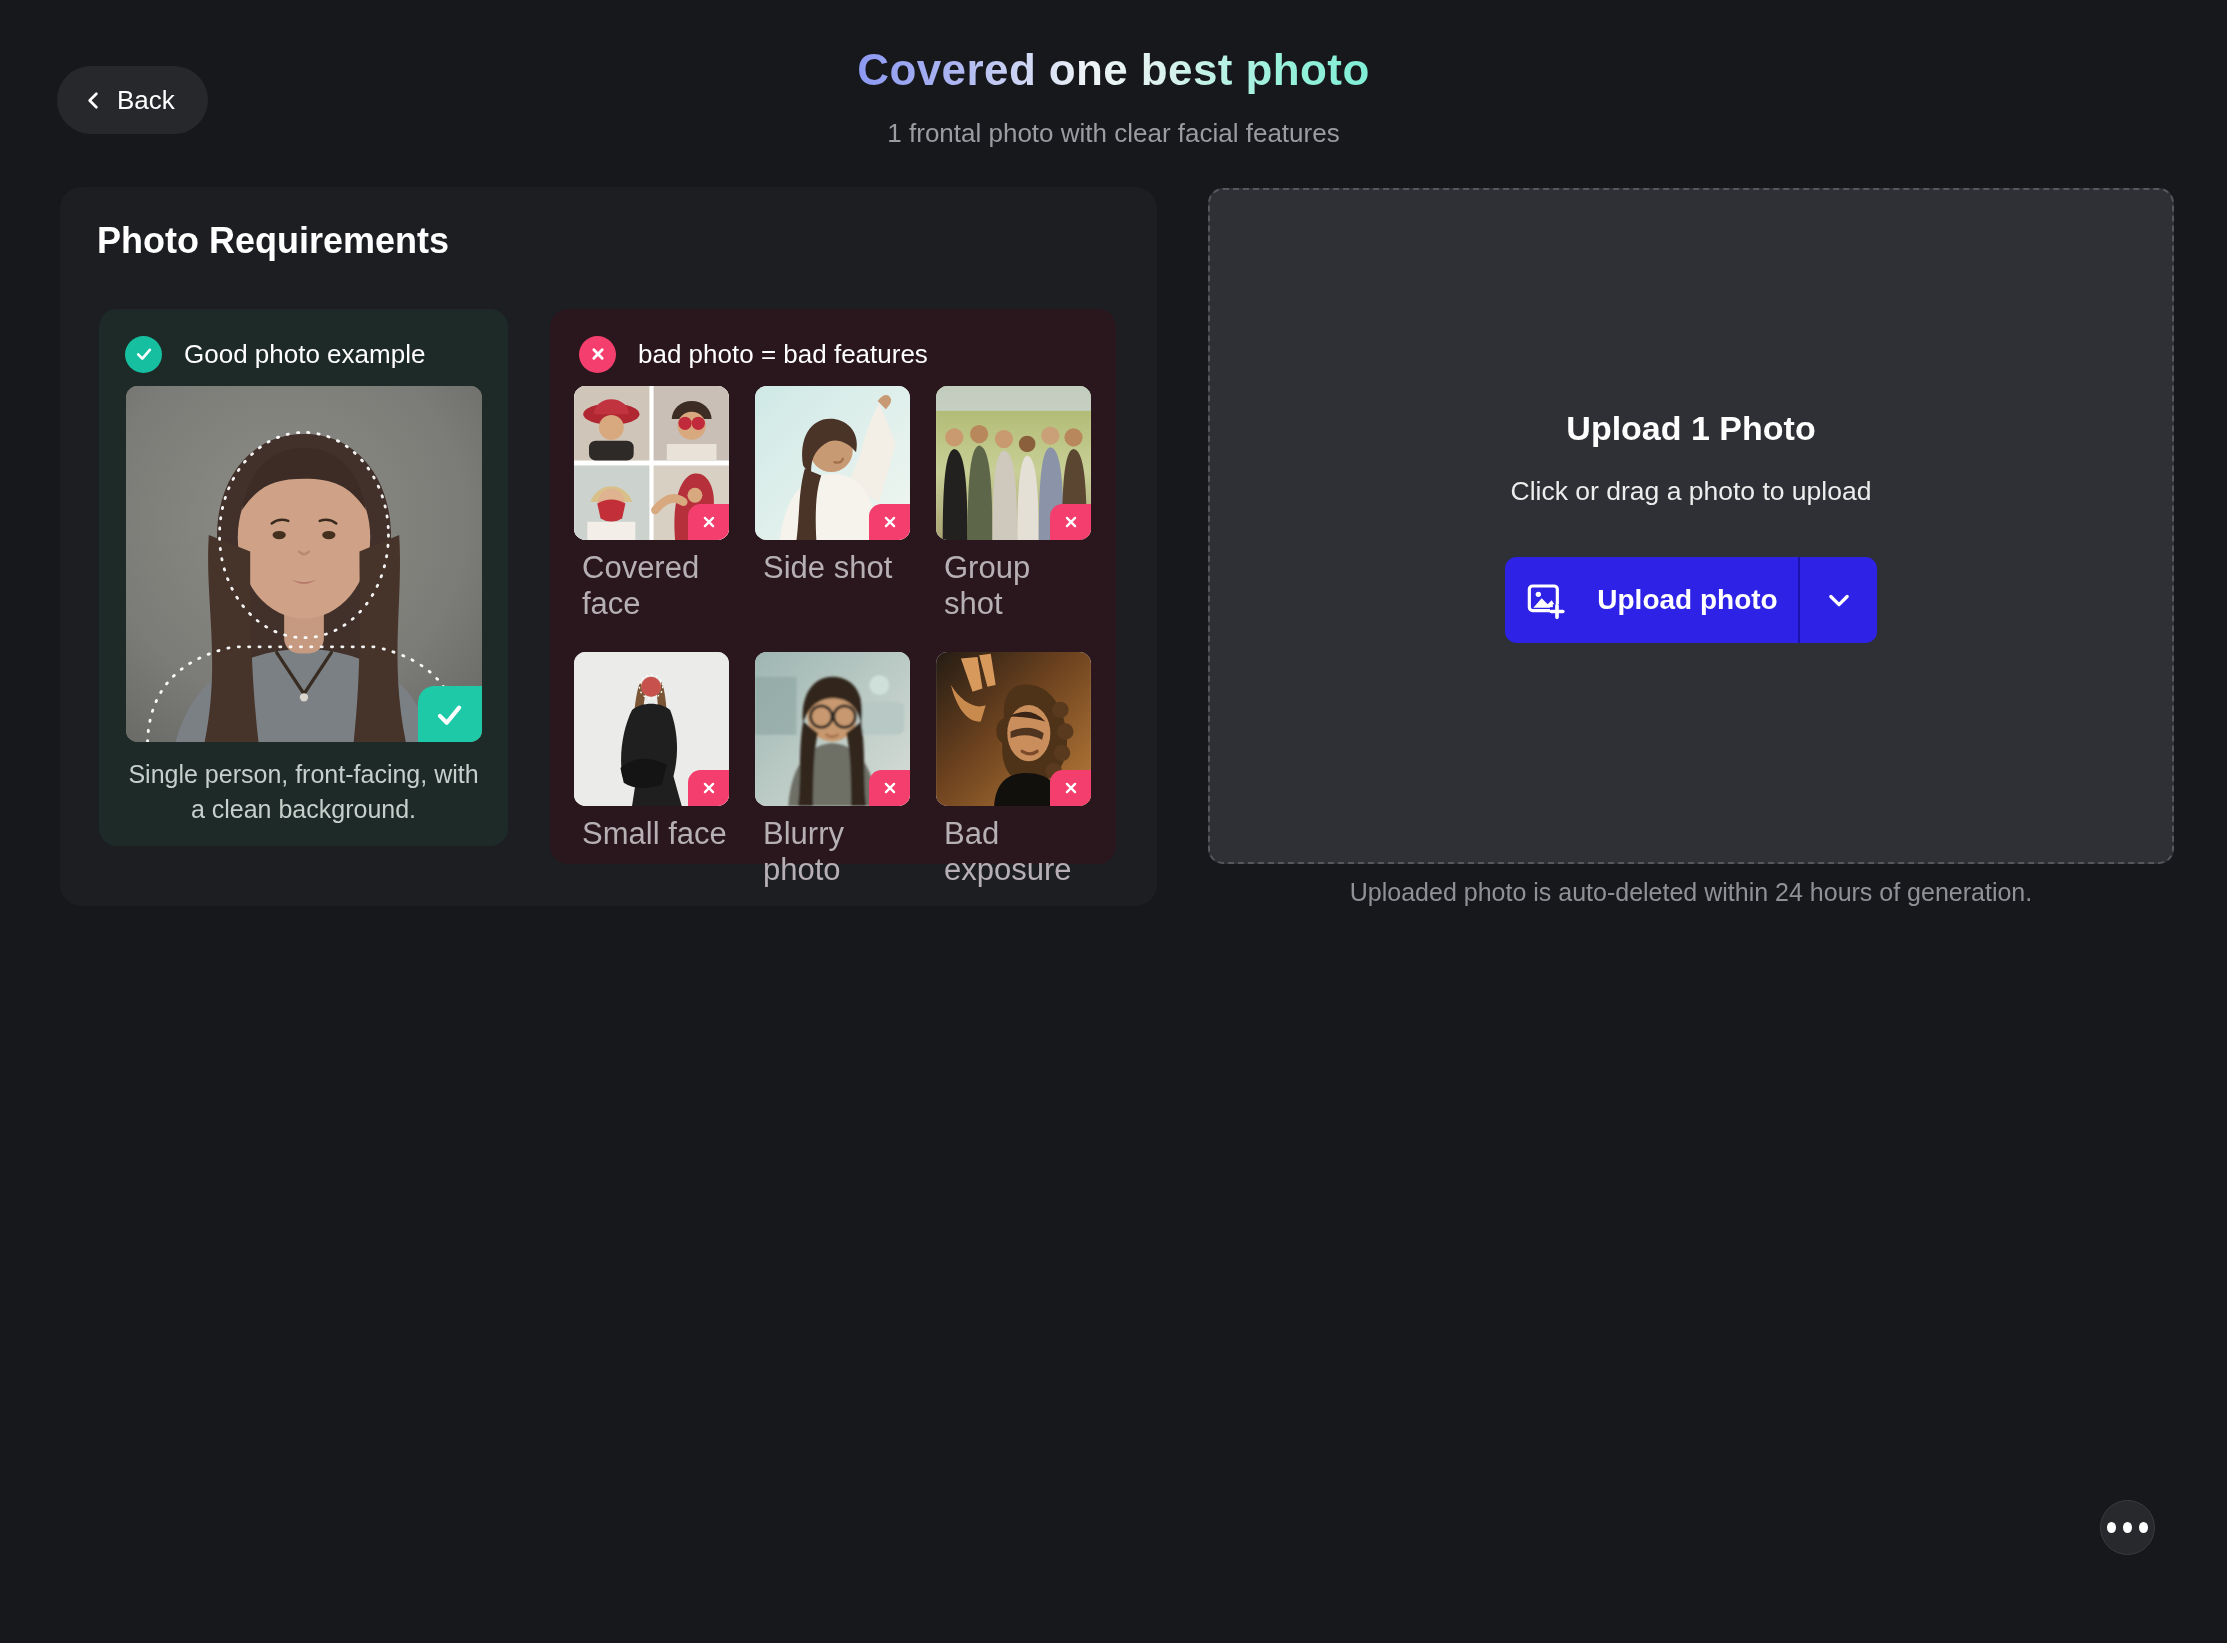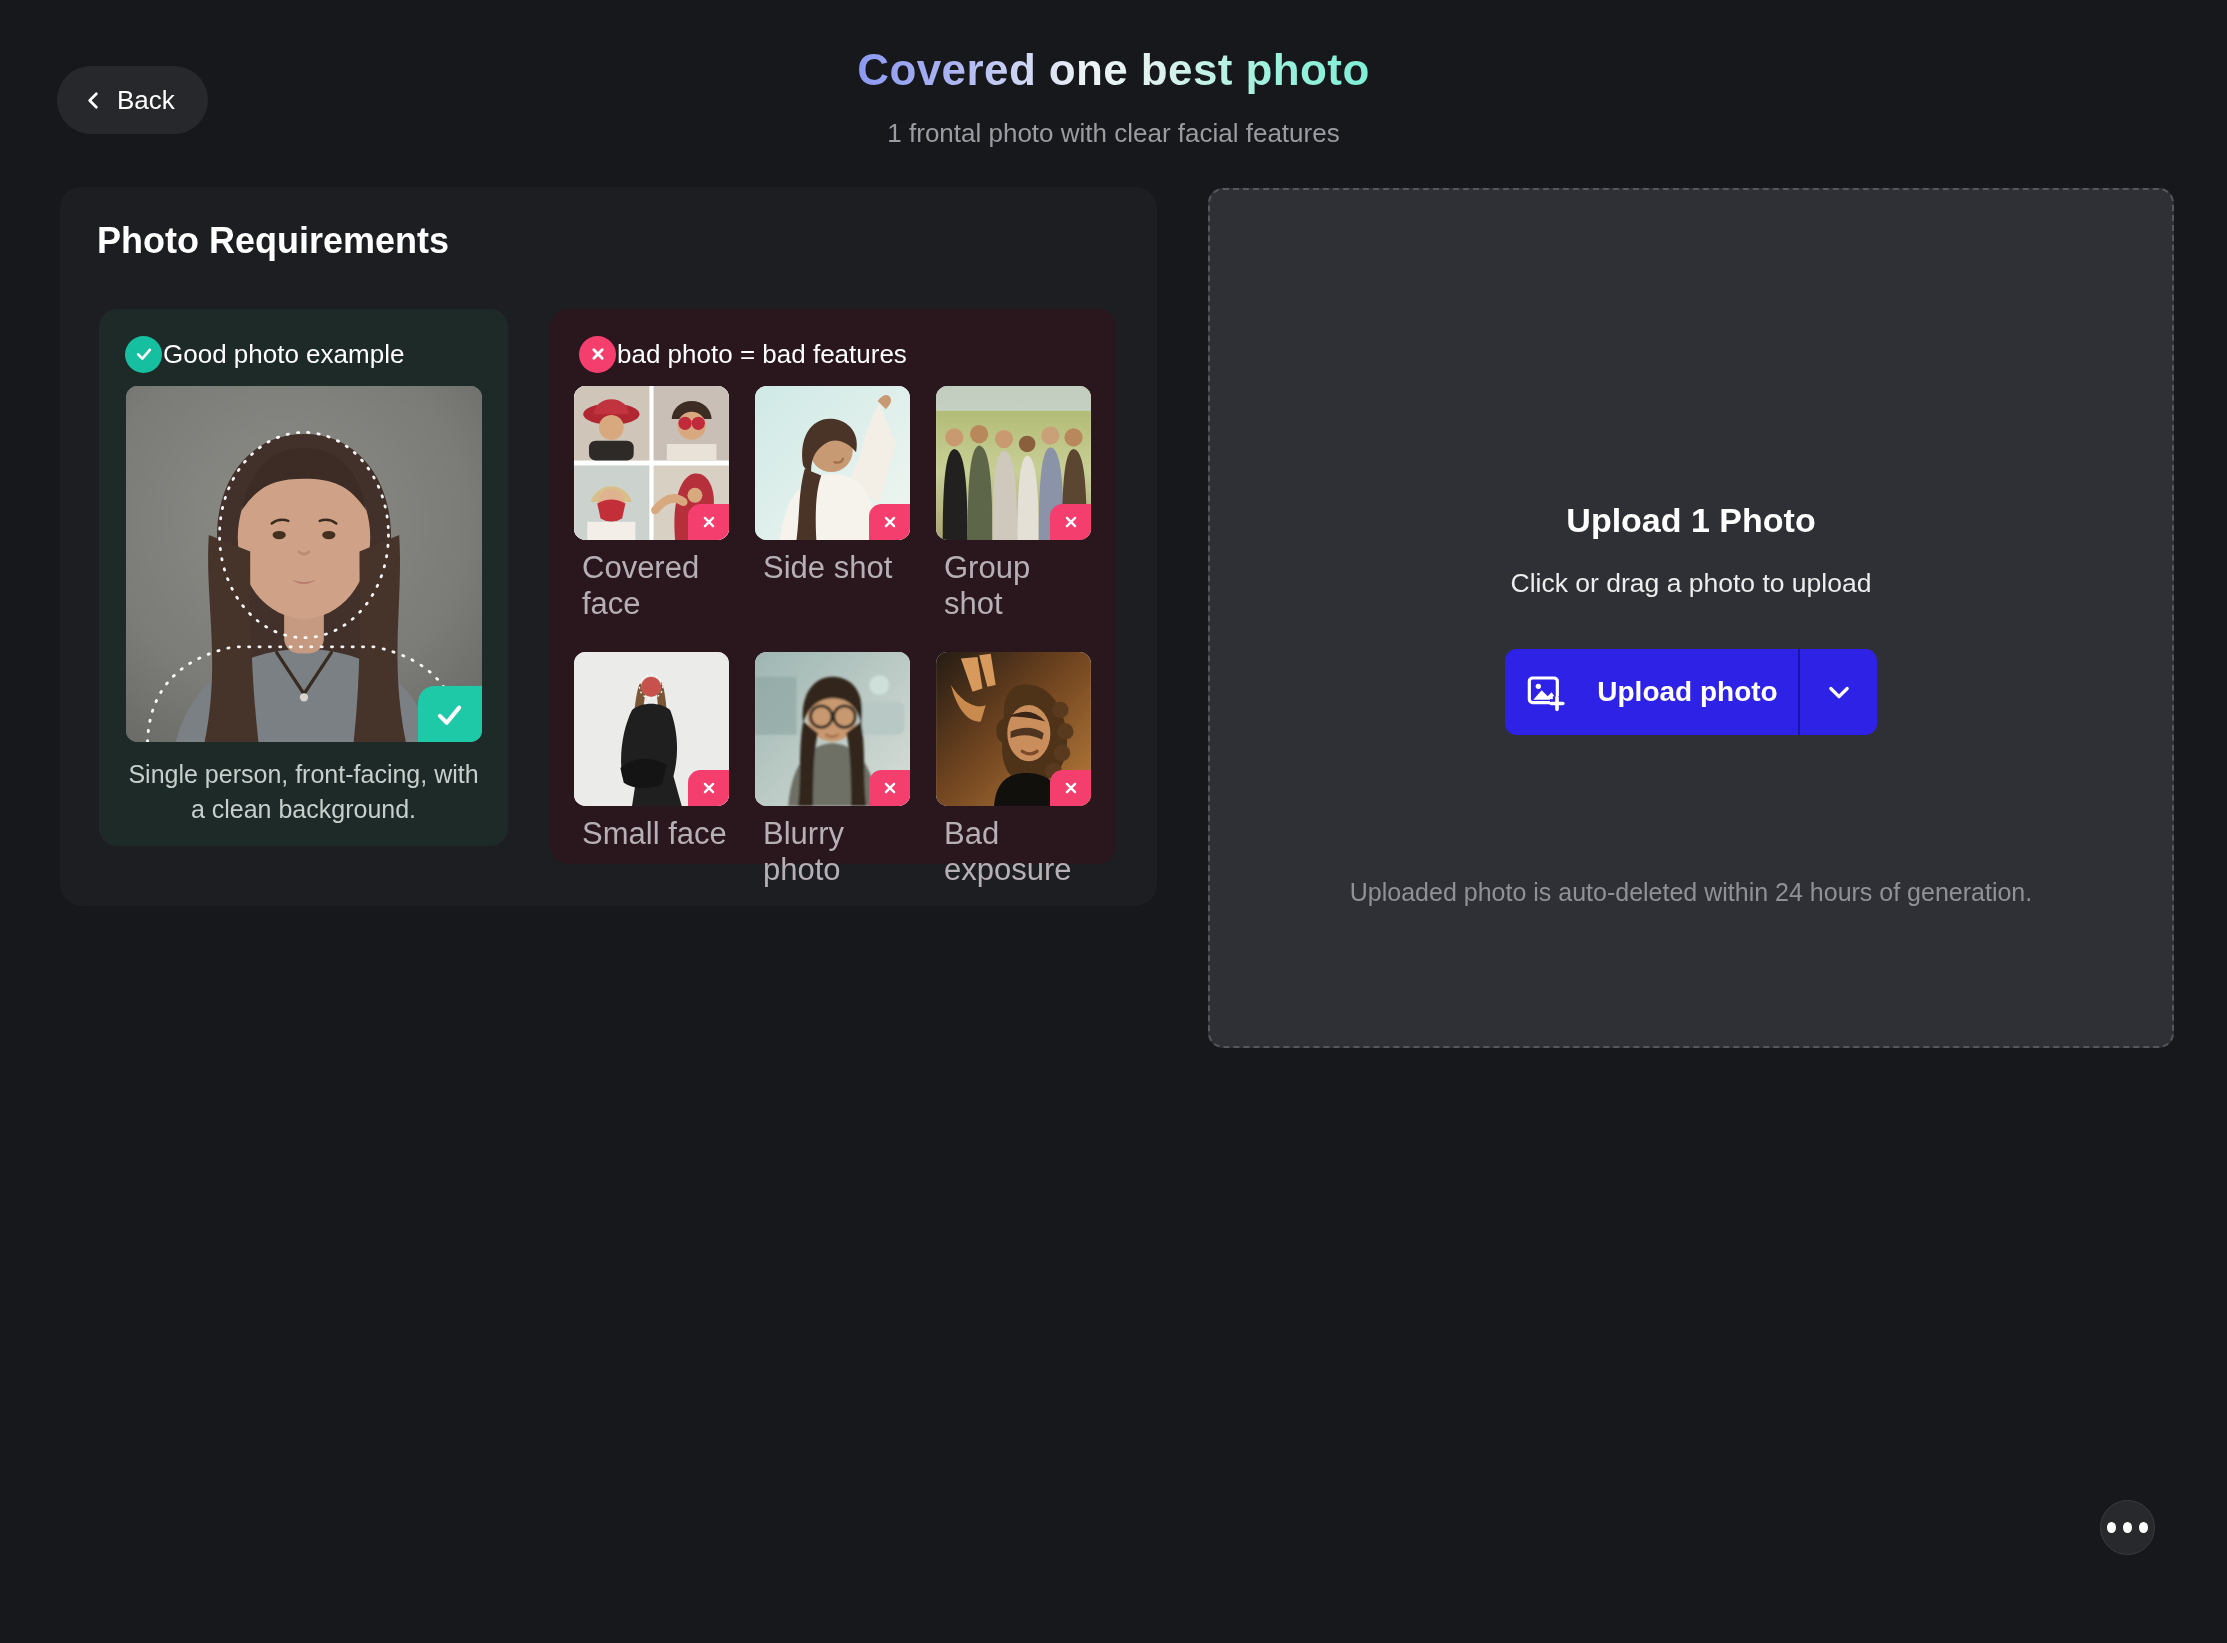--- a/index.html
+++ b/index.html
@@ -16,21 +16,21 @@
     background:linear-gradient(90deg,#8c99f2 0%,#aab3f1 18%,#eef4f6 45%,#dff2ee 58%,#9af1dc 82%,#7feed5 100%);
     -webkit-background-clip:text;background-clip:text;color:transparent;}
   .subtitle{position:absolute;top:118px;left:0;width:100%;text-align:center;font-size:26px;color:#9b9ca2;}
 
   
   .req-panel{position:absolute;left:60px;top:187px;width:1097px;height:719px;border-radius:21.5px;background:#1d1e22;}
   .req-heading{position:absolute;left:37px;top:33px;margin:0;font-size:36px;font-weight:700;color:#fff;}
 
   .good-card{position:absolute;left:39px;top:122px;width:409px;height:537px;border-radius:18px;background:#1d2a27;}
   .bad-card{position:absolute;left:490px;top:122px;width:566px;height:555px;border-radius:18px;background:#2a171e;}
-  .card-head{position:absolute;left:26px;top:26.5px;display:flex;align-items:center;gap:1px;}
+  .card-head{position:absolute;left:26px;top:26.5px;display:flex;align-items:center;gap:22px;}
   .bad-card .card-head{left:29px;}
   .circ{width:37px;height:37px;border-radius:50%;display:flex;align-items:center;justify-content:center;flex:0 0 auto;}
   .circ.teal{background:#15bfa0;}
   .circ.pink{background:#f43f6e;}
   .circ svg{width:20px;height:20px;}
   .card-head .lbl{font-size:26px;font-weight:500;color:#fff;}
 
   .good-photo{position:absolute;left:26.5px;top:77px;width:356px;height:356px;border-radius:11.6px;overflow:hidden;background:#7c7c78;}
   .good-photo svg{display:block;width:100%;height:100%;}
   .check-badge{position:absolute;right:0;bottom:0;width:64px;height:56px;background:#1ec9a7;
@@ -43,21 +43,21 @@
     grid-template-columns:155px 155px 155px;column-gap:26px;row-gap:30px;}
   .bad-item{margin:0;}
   .thumb{position:relative;width:155px;height:154px;border-radius:11.6px;overflow:hidden;background:#ddd;}
   .thumb svg{display:block;width:100%;height:100%;}
   .x-badge{position:absolute;right:0;bottom:0;width:41px;height:36px;background:#f43f6e;
     border-radius:12.4px 0 8.3px 0;display:flex;align-items:center;justify-content:center;}
   .x-badge svg{width:14px;height:14px;}
   .bad-item figcaption{margin:10px 0 0 8px;font-size:31px;color:#b6b0b5;}
 
   
-  .upload-panel{position:absolute;left:1208px;top:188px;width:966px;height:860px;border-radius:15px;
+  .upload-panel{position:absolute;left:1208px;top:188px;width:966px;height:676px;border-radius:15px;
     background:#2f3036;border:2.5px dashed #56575d;box-sizing:border-box;
     display:flex;flex-direction:column;align-items:center;justify-content:center;cursor:pointer;}
   .upload-title{margin:0;font-size:34px;font-weight:700;color:#fff;}
   .upload-hint{margin:28px 0 0 0;font-size:26.5px;color:#eceded;}
   .split-btn{margin-top:50px;display:flex;height:86px;}
   .split-main{width:293px;height:86px;border:none;border-radius:11.6px 0 0 11.6px;background:#2e22e6;color:#fff;
     display:flex;align-items:center;justify-content:center;gap:32px;cursor:pointer;}
   .split-main svg{width:40px;height:40px;}
   .split-main span{font-size:28px;font-weight:600;color:#fff;}
   .split-dd{width:79px;height:86px;border:none;border-left:2.5px solid #1c13ad;border-radius:0 11.6px 11.6px 0;

